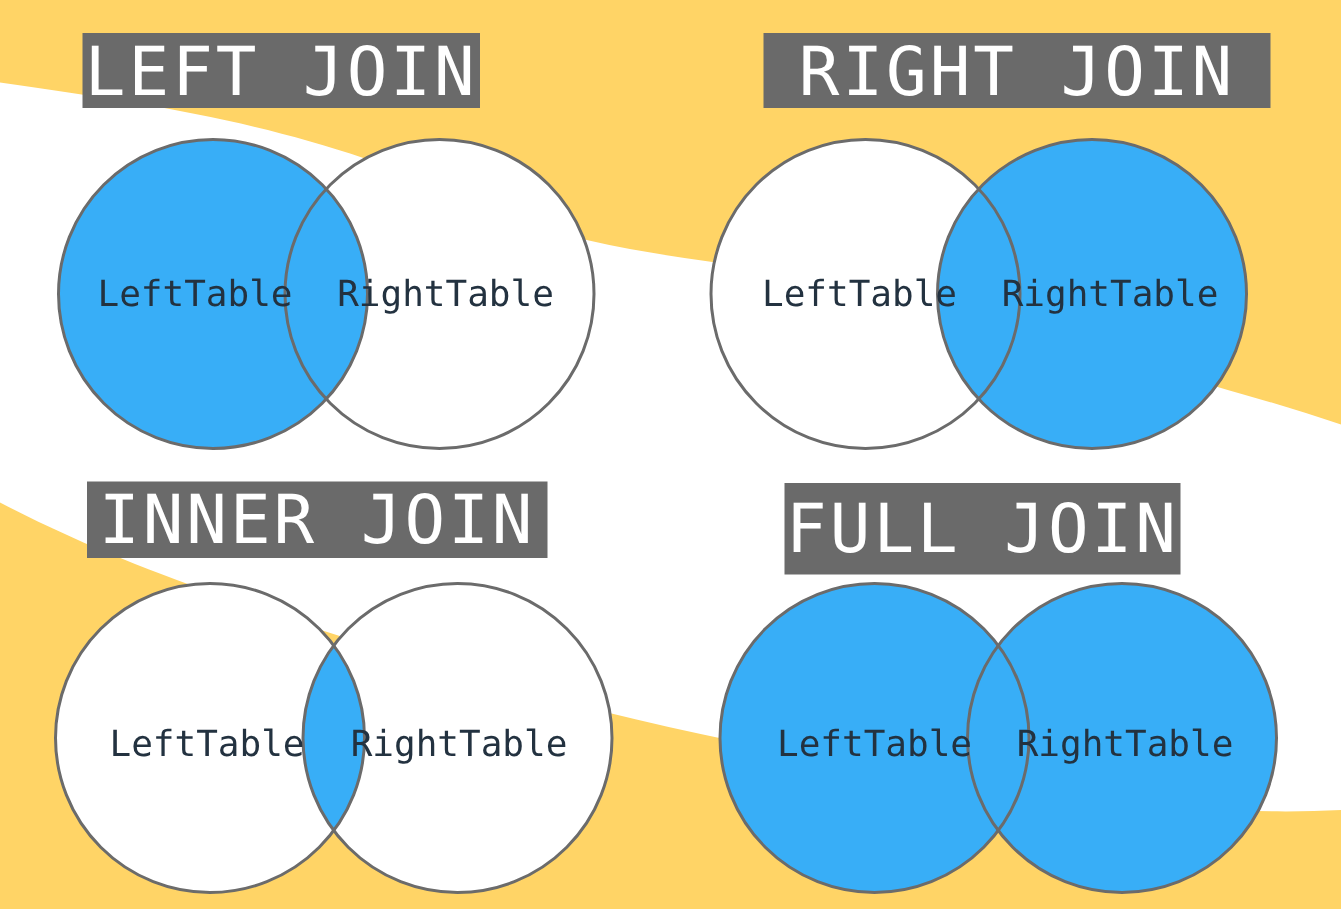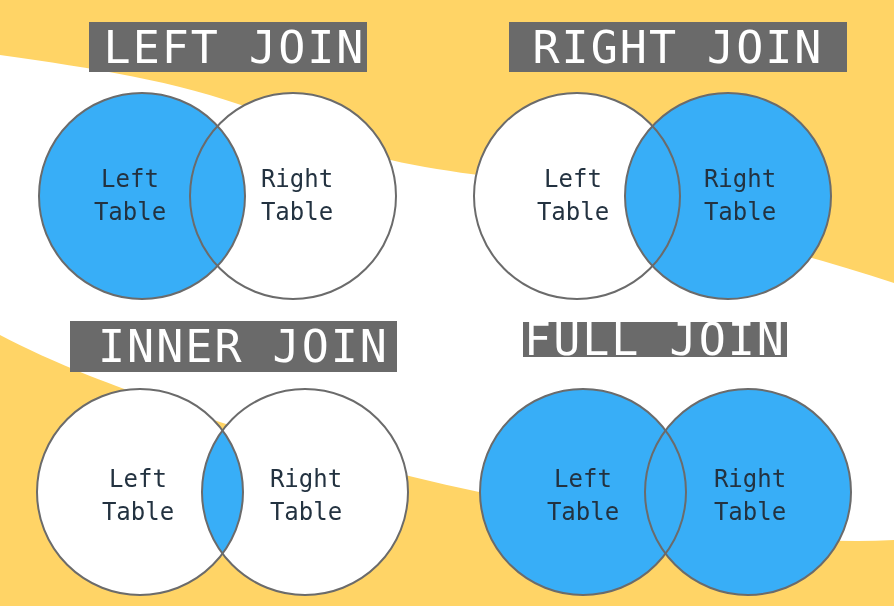--- a/index.html
+++ b/index.html
@@ -29,21 +29,21 @@
     letter-spacing:2px;
     white-space:pre;
     line-height:1;
   }
   .venn{position:absolute;}
   .venn circle.fillc{stroke:none;}
   .venn .outline{fill:none;stroke:var(--stroke);stroke-width:2;}
   .circle-label{
     position:absolute;
     width:120px;height:66px;
-    display:flex;flex-direction:column;align-items:center;justify-content:center;
+    display:flex;flex-direction:row;align-items:center;justify-content:center;
     font-size:24px;line-height:33px;
     color:var(--label);
     text-align:center;
     white-space:nowrap;
   }
 </style>
 </head>
 <body>
 
 <div class="canvas">
@@ -54,21 +54,21 @@
          C 120,72 210,86 320,136
          C 420,182 520,168 640,208
          C 740,240 820,258 894,283
          L 894,540
          C 780,546 640,522 510,498
          C 360,470 190,415 90,376
          C 55,362 25,348 0,335 Z"></path>
   </svg>
 
   <div class="panel">
-    <div class="banner" style="left:89px;top:22px;width:265px;height:50px;padding-left:13px;">
+    <div class="banner" style="left:55px;top:22px;width:265px;height:50px;">
       <span>LEFT JOIN</span>
     </div>
     <svg class="venn" style="left:35px;top:89px;" width="366" height="216" viewBox="0 0 366 216">
       <circle class="fillc" cx="107" cy="107" r="103" style="fill: rgb(56, 174, 247);"></circle>
       <circle class="fillc" cx="258" cy="107" r="103" style="fill: rgb(255, 255, 255);"></circle>
       <path d="M182.5,36.94 A103,103 0 0 1 182.5,177.06 A103,103 0 0 1 182.5,36.94 Z" style="fill: rgb(56, 174, 247);"></path>
       <circle class="outline" cx="107" cy="107" r="103"></circle>
       <circle class="outline" cx="258" cy="107" r="103"></circle>
     </svg>
     <div class="circle-label" style="left:70px;top:163px;">
@@ -96,42 +96,42 @@
       <span>Left</span>
       <span>Table</span>
     </div>
     <div class="circle-label" style="left:680px;top:163px;">
       <span>Right</span>
       <span>Table</span>
     </div>
   </div>
 
   <div class="panel">
-    <div class="banner" style="left:70px;top:321px;width:307px;height:51px;padding-left:20px;">
+    <div class="banner" style="left:58px;top:321px;width:307px;height:51px;">
       <span>INNER JOIN</span>
     </div>
     <svg class="venn" style="left:33px;top:385px;" width="380" height="216" viewBox="0 0 380 216">
       <circle class="fillc" cx="107" cy="107" r="103" style="fill: rgb(255, 255, 255);"></circle>
       <circle class="fillc" cx="272" cy="107" r="103" style="fill: rgb(255, 255, 255);"></circle>
       <path d="M189.5,45.33 A103,103 0 0 1 189.5,168.67 A103,103 0 0 1 189.5,45.33 Z" style="fill: rgb(56, 174, 247);"></path>
       <circle class="outline" cx="107" cy="107" r="103"></circle>
       <circle class="outline" cx="272" cy="107" r="103"></circle>
     </svg>
     <div class="circle-label" style="left:78px;top:463px;">
       <span>Left</span>
       <span>Table</span>
     </div>
     <div class="circle-label" style="left:246px;top:463px;">
       <span>Right</span>
       <span>Table</span>
     </div>
   </div>
 
   <div class="panel">
-    <div class="banner" style="left:523px;top:322px;width:264px;height:35px;">
+    <div class="banner" style="left:523px;top:322px;width:264px;height:61px;">
       <span>FULL JOIN</span>
     </div>
     <svg class="venn" style="left:476px;top:385px;" width="380" height="216" viewBox="0 0 380 216">
       <circle class="fillc" cx="107" cy="107" r="103" style="fill: rgb(56, 174, 247);"></circle>
       <circle class="fillc" cx="272" cy="107" r="103" style="fill: rgb(56, 174, 247);"></circle>
       <path d="M189.5,45.33 A103,103 0 0 1 189.5,168.67 A103,103 0 0 1 189.5,45.33 Z" style="fill: rgb(56, 174, 247);"></path>
       <circle class="outline" cx="107" cy="107" r="103"></circle>
       <circle class="outline" cx="272" cy="107" r="103"></circle>
     </svg>
     <div class="circle-label" style="left:523px;top:463px;">

